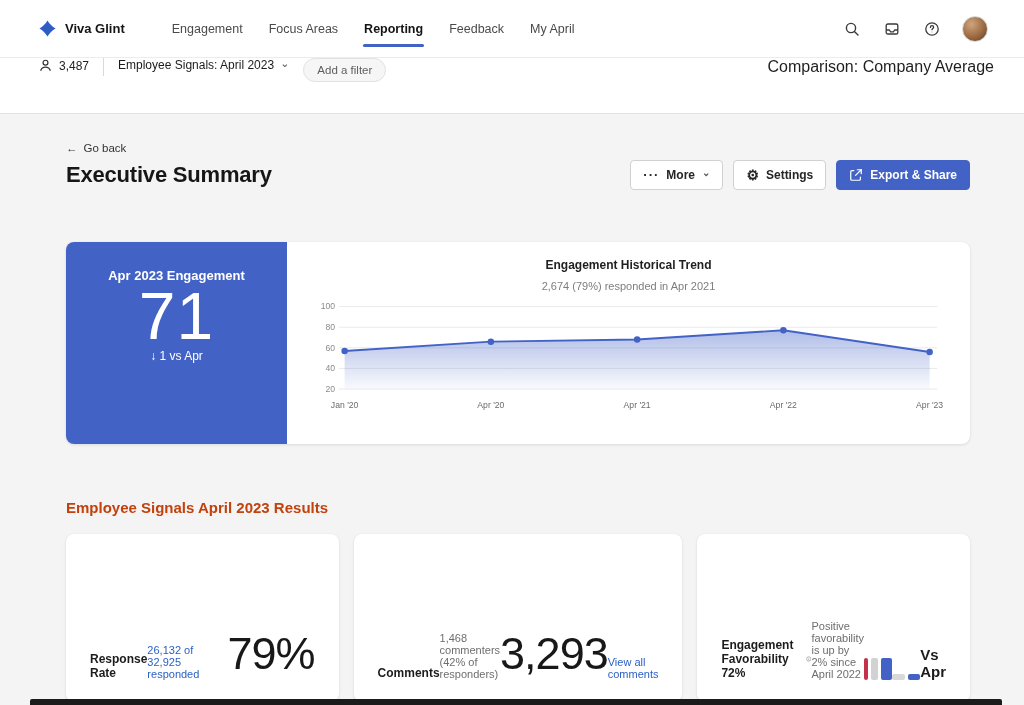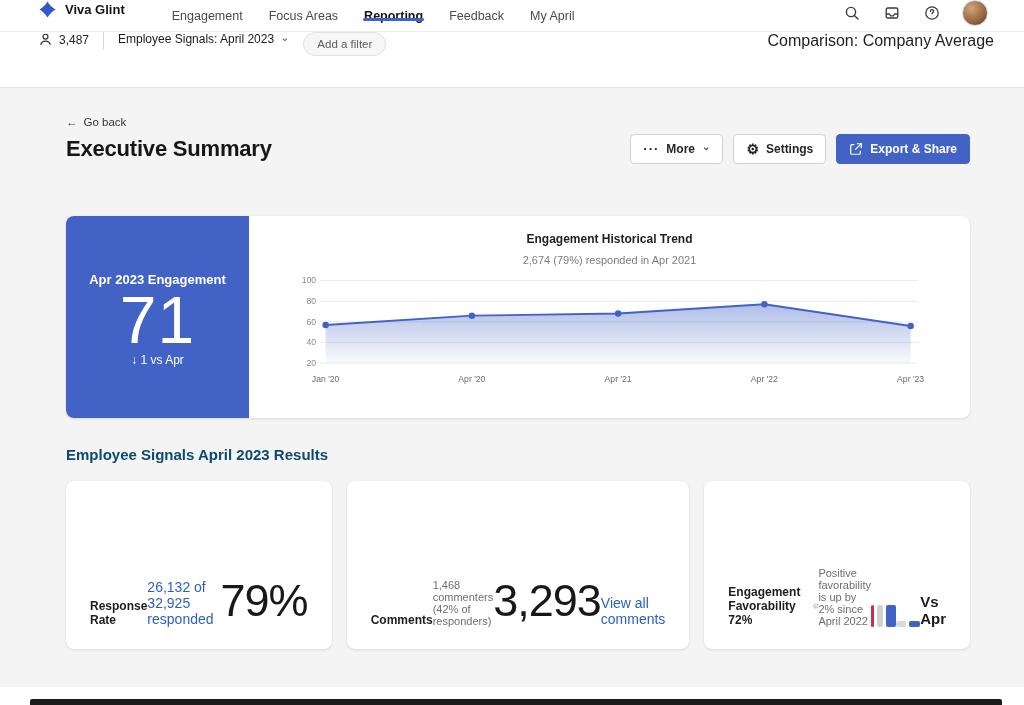--- a/index.html
+++ b/index.html
@@ -1,21 +1,21 @@
 <!DOCTYPE html>
 <html style="--accent: #4262c6; --link: #2a5fc4;"><head>
 <meta charset="utf-8">
 <style>
   *{box-sizing:border-box;margin:0;padding:0}
   html,body{width:1024px;height:705px;overflow:hidden;background:#fff;
     font-family:"Liberation Sans",sans-serif;color:#1f1f1f}
   [data-interactable="true"]{cursor:pointer}
 
   
-  .topbar{height:32px;display:flex;align-items:flex-start;padding:0 36px 0 38px;
+  .topbar{height:58px;display:flex;align-items:center;padding:0 36px 0 38px;
     background:#fff;border-bottom:1px solid #ececec;position:relative;z-index:3}
   .brand{display:flex;align-items:center;gap:8px;font-size:13px;font-weight:700;color:#151515}
   .nav{display:flex;height:100%;margin-left:34px}
   .nav-item{display:flex;align-items:center;padding:0 13px;font-size:12.5px;color:#4a4a4a;position:relative;text-decoration:none}
   .nav-item.active{color:#141414;font-weight:700}
   .nav-item.active::after{content:"";position:absolute;left:12px;right:12px;bottom:10px;height:3px;border-radius:2px;background:var(--accent)}
   .top-icons{margin-left:auto;display:flex;align-items:center;gap:20px}
   .icon-btn{width:20px;height:20px;display:flex;align-items:center;justify-content:center}
   .avatar{width:26px;height:26px;border-radius:50%;
     background:radial-gradient(circle at 35% 30%,#cfa57d 0%,#9c6b43 55%,#5e3a22 100%);
@@ -40,38 +40,38 @@
   .btn{display:inline-flex;align-items:center;gap:7px;height:30px;padding:0 12px;
     background:#fff;border:1px solid #d1d1d1;border-radius:4px;font-size:12px;font-weight:600;color:#262626}
   .btn .dots{font-size:13px;letter-spacing:1px;line-height:1;transform:translateY(-1px)}
   .btn .chevron{font-size:10px}
   .btn-primary{background:var(--accent);border-color:var(--accent);color:#fff}
   .gear-glyph{font-size:14px;line-height:1}
 
   
   .hero{display:flex;margin-top:52px;height:202px;background:#fff;border-radius:8px;overflow:hidden;
     box-shadow:0 1px 3px rgba(0,0,0,.10),0 0 1px rgba(0,0,0,.08)}
-  .hero-left{width:183px;background:var(--accent);color:#fff;display:flex;flex-direction:column;
-    align-items:center;justify-content:center;padding:26px 10px 22px}
+  .hero-left{width:221px;background:var(--accent);color:#fff;display:flex;flex-direction:column;
+    align-items:center;justify-content:flex-start;padding:26px 10px 22px}
   .hero-label{font-size:13px;font-weight:600}
   .hero-score{font-size:66px;font-weight:400;line-height:1;letter-spacing:1px}
   .hero-delta{font-size:12px}
   .hero-right{flex:1;padding:16px 22px 4px;display:flex;flex-direction:column;min-width:0}
   .chart-title{text-align:center;font-size:12px;font-weight:700;color:#1f1f1f}
   .chart-sub{text-align:center;font-size:11px;color:#7d7d7d;margin-top:8px}
   .trend-svg{width:100%;height:117px;margin-top:5px}
 
   
-  .section-title{margin-top:28px;font-size:15px;font-weight:700;color:#0c4a6e}
+  .section-title{margin-top:55px;font-size:15px;font-weight:700;color:#c2410c}
   .cards{display:grid;grid-template-columns:1fr 1fr 1fr;gap:15px;margin-top:18px}
   .card{background:#fff;border-radius:8px;height:168px;padding:22px 24px;display:flex;flex-direction:row;
     align-items:flex-end;box-shadow:0 1px 3px rgba(0,0,0,.10),0 0 1px rgba(0,0,0,.08)}
   .card-title{font-size:12px;font-weight:700;color:#1c1c1c;display:flex;align-items:center;gap:6px}
   .card-sub{font-size:11px;color:#6e6e6e;margin-top:7px}
-  .card-link{font-size:14px;color:var(--link)}
+  .card-link{font-size:11px;color:var(--link)}
   .sub-link{margin-top:7px}
   .big-number{font-size:45px;font-weight:400;color:#181818;margin-top:14px;letter-spacing:-1px}
   .bottom-link{margin-top:auto}
   .fav-bar{display:flex;gap:3px;width:100%;height:22px;margin-top:18px}
   .fav-bar .seg,.fav-comp .seg{border-radius:2px}
   .fav-comp{display:flex;gap:3px;width:100%;height:6px;margin-top:3px}
   .vs-label{font-size:15px;font-weight:700;margin-top:9px;color:#1c1c1c}
 
   .bottom-strip{position:absolute;left:30px;right:22px;bottom:0;height:6px;background:#1b1b1b;border-radius:2px 2px 0 0}
 </style>

